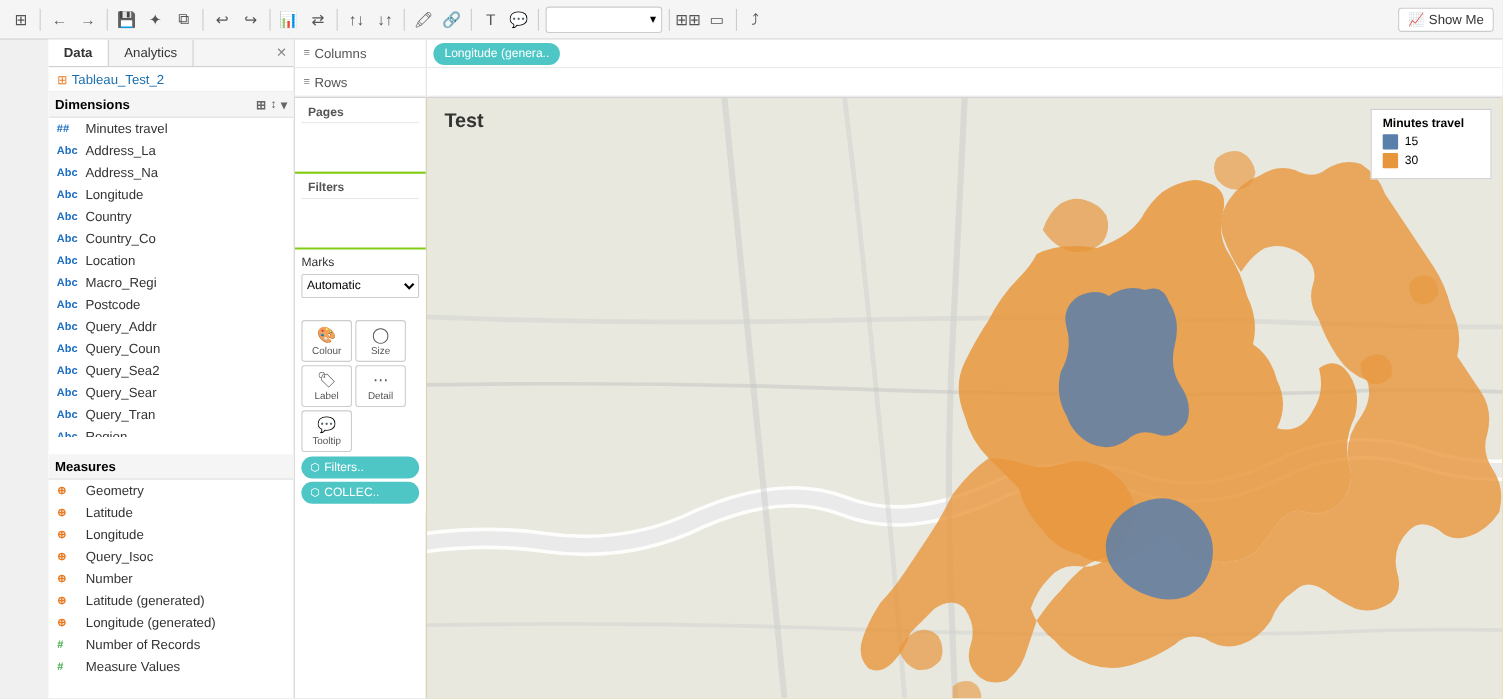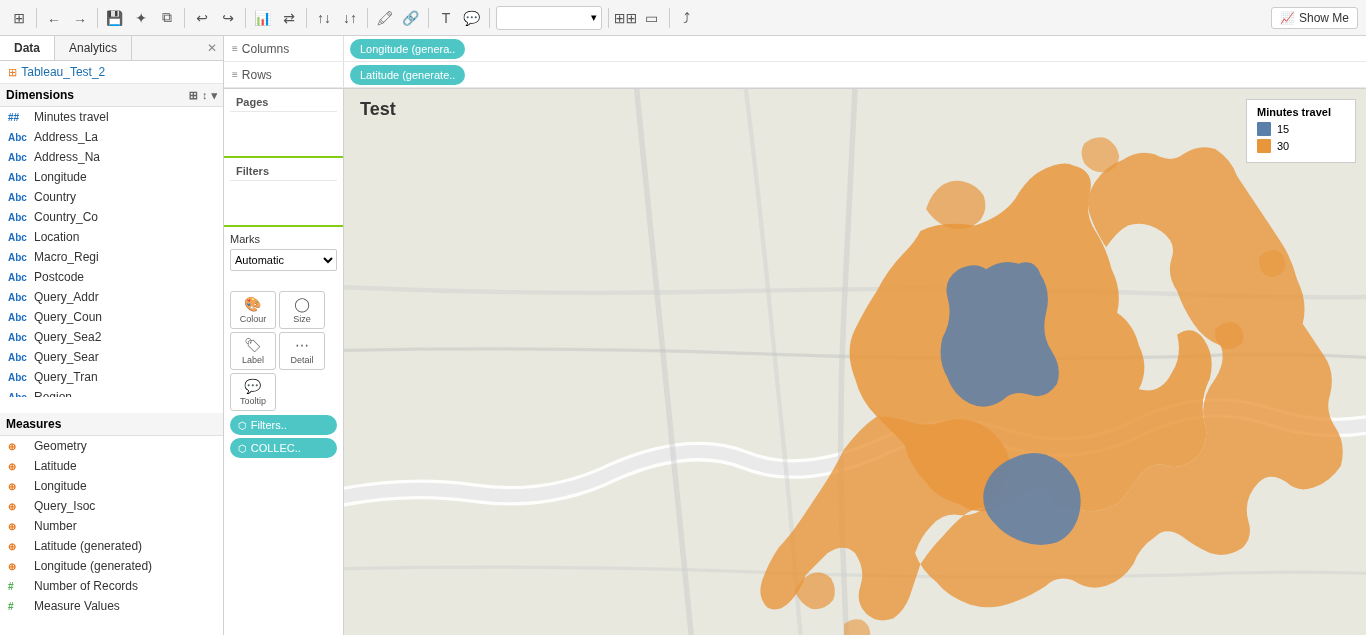--- a/index.html
+++ b/index.html
@@ -13,21 +13,21 @@
     }
     .toolbar-icon { width: 22px; height: 22px; display: flex; align-items: center; justify-content: center; cursor: pointer; color: #555; font-size: 14px; border-radius: 2px; }
     .toolbar-sep { width: 1px; height: 20px; background: #ccc; margin: 0 2px; }
     .toolbar-right { margin-left: auto; display: flex; align-items: center; gap: 6px; }
     .show-me-btn { display: flex; align-items: center; gap: 4px; padding: 3px 8px; background: #fff; border: 1px solid #ccc; border-radius: 3px; cursor: pointer; font-size: 12px; color: #333; }
 
     
     .main-layout { display: flex; height: calc(100vh - 36px); }
 
     
-    .left-panel { width: 224px; min-width: 224px; background: #fff; border-right: 1px solid #d0d0d0; display: flex; flex-direction: column; overflow: hidden; }
+    .left-panel { width: 224px; min-width: 224px; background: #fff; border-right: 1px solid #d0d0d0; display: flex; flex-direction: column; overflow: hidden; margin-left: 44px; }
 
     
     .panel-tabs { display: flex; border-bottom: 1px solid #d0d0d0; background: #f5f5f5; }
     .panel-tab { padding: 5px 14px; font-size: 12px; cursor: pointer; color: #333; border-right: 1px solid #d0d0d0; }
     .panel-tab.active { background: #fff; font-weight: bold; }
     .panel-tab-close { margin-left: auto; display: flex; align-items: center; padding: 0 6px; cursor: pointer; color: #888; }
 
     .datasource-row { display: flex; align-items: center; padding: 4px 8px; border-bottom: 1px solid #e8e8e8; }
     .datasource-icon { color: #e87b24; margin-right: 4px; font-size: 11px; }
     .datasource-name { font-size: 12px; color: #1a6faf; }
@@ -277,25 +277,20 @@
           <div class="pill pill-blue">
             <span>Longitude (genera..</span>
           </div>
         </div>
       </div>
       <div class="shelf-row">
         <div class="shelf-label">
           <span class="shelf-icon col-icon">≡</span>
           <span>Rows</span>
         </div>
-        <div class="shelf-pills">
-          <div class="pill pill-blue">
-            <span>Latitude (generate..</span>
-          </div>
-        </div>
       </div>
     </div>
 
     <div class="content-wrapper">
 
       <div class="left-shelves-col">
         <div class="left-shelf-section">
           <div class="pages-label">Pages</div>
           <div class="shelf-empty-zone"></div>
         </div>

